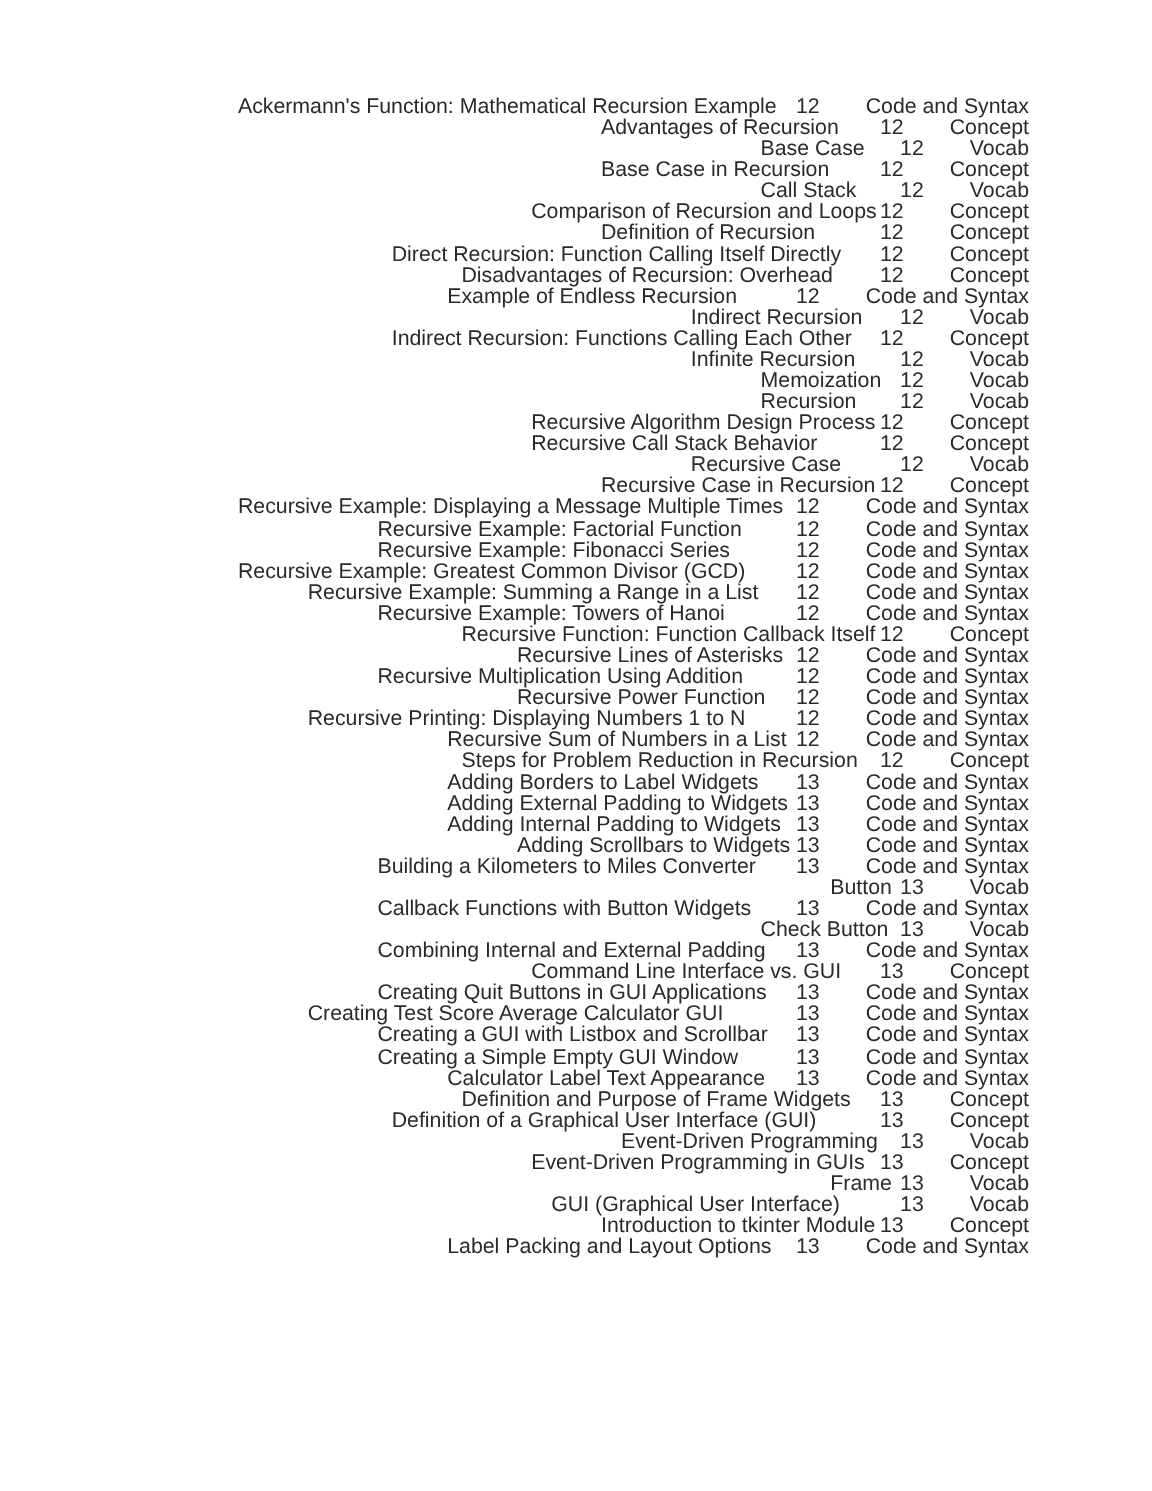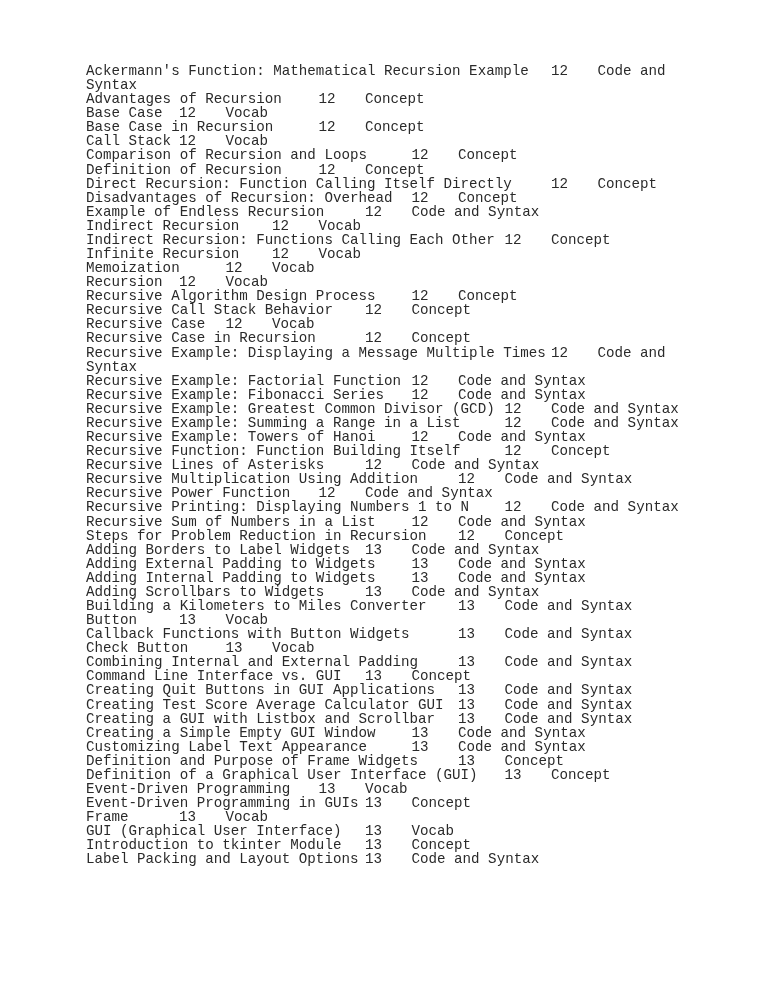--- a/index.html
+++ b/index.html
@@ -1,28 +1,29 @@
 <!DOCTYPE html>
 <html><head>
 <meta charset="utf-8">
 <style>
   html, body { margin: 0; padding: 0; background: #ffffff; }
   body { width: 768px; height: 994px; overflow: hidden; position: relative; }
   .page {
     position: absolute; left: 86px; top: 64px; width: 600px;
   }
   .line {
-    font-family: Liberation Mono, monospace;
+    font-family: Liberation Sans, sans-serif;
     font-size: 14.2px;
     line-height: 14.08px;
     color: #2a2a2a;
     white-space: pre-wrap;
     tab-size: 46.5px;
     -moz-tab-size: 46.5px;
     margin: 0;
+    text-align: right;
   }
 </style>
 </head>
 <body>
 
 <div class="page">
   <div id="entry-list">
       <p class="line"><span>Ackermann's Function: Mathematical Recursion Example</span><span>	</span><span>12</span><span>	</span><span>Code and Syntax</span></p>
       <p class="line"><span>Advantages of Recursion</span><span>	</span><span>12</span><span>	</span><span>Concept</span></p>
       <p class="line"><span>Base Case</span><span>	</span><span>12</span><span>	</span><span>Vocab</span></p>
@@ -41,42 +42,42 @@
       <p class="line"><span>Recursive Algorithm Design Process</span><span>	</span><span>12</span><span>	</span><span>Concept</span></p>
       <p class="line"><span>Recursive Call Stack Behavior</span><span>	</span><span>12</span><span>	</span><span>Concept</span></p>
       <p class="line"><span>Recursive Case</span><span>	</span><span>12</span><span>	</span><span>Vocab</span></p>
       <p class="line"><span>Recursive Case in Recursion</span><span>	</span><span>12</span><span>	</span><span>Concept</span></p>
       <p class="line"><span>Recursive Example: Displaying a Message Multiple Times</span><span>	</span><span>12</span><span>	</span><span>Code and Syntax</span></p>
       <p class="line"><span>Recursive Example: Factorial Function</span><span>	</span><span>12</span><span>	</span><span>Code and Syntax</span></p>
       <p class="line"><span>Recursive Example: Fibonacci Series</span><span>	</span><span>12</span><span>	</span><span>Code and Syntax</span></p>
       <p class="line"><span>Recursive Example: Greatest Common Divisor (GCD)</span><span>	</span><span>12</span><span>	</span><span>Code and Syntax</span></p>
       <p class="line"><span>Recursive Example: Summing a Range in a List</span><span>	</span><span>12</span><span>	</span><span>Code and Syntax</span></p>
       <p class="line"><span>Recursive Example: Towers of Hanoi</span><span>	</span><span>12</span><span>	</span><span>Code and Syntax</span></p>
-      <p class="line"><span>Recursive Function: Function Building Itself</span><span>	</span><span>12</span><span>	</span><span>Concept</span></p>
+      <p class="line"><span>Recursive Function: Function Callback Itself</span><span>	</span><span>12</span><span>	</span><span>Concept</span></p>
       <p class="line"><span>Recursive Lines of Asterisks</span><span>	</span><span>12</span><span>	</span><span>Code and Syntax</span></p>
       <p class="line"><span>Recursive Multiplication Using Addition</span><span>	</span><span>12</span><span>	</span><span>Code and Syntax</span></p>
       <p class="line"><span>Recursive Power Function</span><span>	</span><span>12</span><span>	</span><span>Code and Syntax</span></p>
       <p class="line"><span>Recursive Printing: Displaying Numbers 1 to N</span><span>	</span><span>12</span><span>	</span><span>Code and Syntax</span></p>
       <p class="line"><span>Recursive Sum of Numbers in a List</span><span>	</span><span>12</span><span>	</span><span>Code and Syntax</span></p>
       <p class="line"><span>Steps for Problem Reduction in Recursion</span><span>	</span><span>12</span><span>	</span><span>Concept</span></p>
       <p class="line"><span>Adding Borders to Label Widgets</span><span>	</span><span>13</span><span>	</span><span>Code and Syntax</span></p>
       <p class="line"><span>Adding External Padding to Widgets</span><span>	</span><span>13</span><span>	</span><span>Code and Syntax</span></p>
       <p class="line"><span>Adding Internal Padding to Widgets</span><span>	</span><span>13</span><span>	</span><span>Code and Syntax</span></p>
       <p class="line"><span>Adding Scrollbars to Widgets</span><span>	</span><span>13</span><span>	</span><span>Code and Syntax</span></p>
       <p class="line"><span>Building a Kilometers to Miles Converter</span><span>	</span><span>13</span><span>	</span><span>Code and Syntax</span></p>
       <p class="line"><span>Button</span><span>	</span><span>13</span><span>	</span><span>Vocab</span></p>
       <p class="line"><span>Callback Functions with Button Widgets</span><span>	</span><span>13</span><span>	</span><span>Code and Syntax</span></p>
       <p class="line"><span>Check Button</span><span>	</span><span>13</span><span>	</span><span>Vocab</span></p>
       <p class="line"><span>Combining Internal and External Padding</span><span>	</span><span>13</span><span>	</span><span>Code and Syntax</span></p>
       <p class="line"><span>Command Line Interface vs. GUI</span><span>	</span><span>13</span><span>	</span><span>Concept</span></p>
       <p class="line"><span>Creating Quit Buttons in GUI Applications</span><span>	</span><span>13</span><span>	</span><span>Code and Syntax</span></p>
       <p class="line"><span>Creating Test Score Average Calculator GUI</span><span>	</span><span>13</span><span>	</span><span>Code and Syntax</span></p>
       <p class="line"><span>Creating a GUI with Listbox and Scrollbar</span><span>	</span><span>13</span><span>	</span><span>Code and Syntax</span></p>
       <p class="line"><span>Creating a Simple Empty GUI Window</span><span>	</span><span>13</span><span>	</span><span>Code and Syntax</span></p>
-      <p class="line"><span>Customizing Label Text Appearance</span><span>	</span><span>13</span><span>	</span><span>Code and Syntax</span></p>
+      <p class="line"><span>Calculator Label Text Appearance</span><span>	</span><span>13</span><span>	</span><span>Code and Syntax</span></p>
       <p class="line"><span>Definition and Purpose of Frame Widgets</span><span>	</span><span>13</span><span>	</span><span>Concept</span></p>
       <p class="line"><span>Definition of a Graphical User Interface (GUI)</span><span>	</span><span>13</span><span>	</span><span>Concept</span></p>
       <p class="line"><span>Event-Driven Programming</span><span>	</span><span>13</span><span>	</span><span>Vocab</span></p>
       <p class="line"><span>Event-Driven Programming in GUIs</span><span>	</span><span>13</span><span>	</span><span>Concept</span></p>
       <p class="line"><span>Frame</span><span>	</span><span>13</span><span>	</span><span>Vocab</span></p>
       <p class="line"><span>GUI (Graphical User Interface)</span><span>	</span><span>13</span><span>	</span><span>Vocab</span></p>
       <p class="line"><span>Introduction to tkinter Module</span><span>	</span><span>13</span><span>	</span><span>Concept</span></p>
       <p class="line"><span>Label Packing and Layout Options</span><span>	</span><span>13</span><span>	</span><span>Code and Syntax</span></p>
     </div>
 </div>

